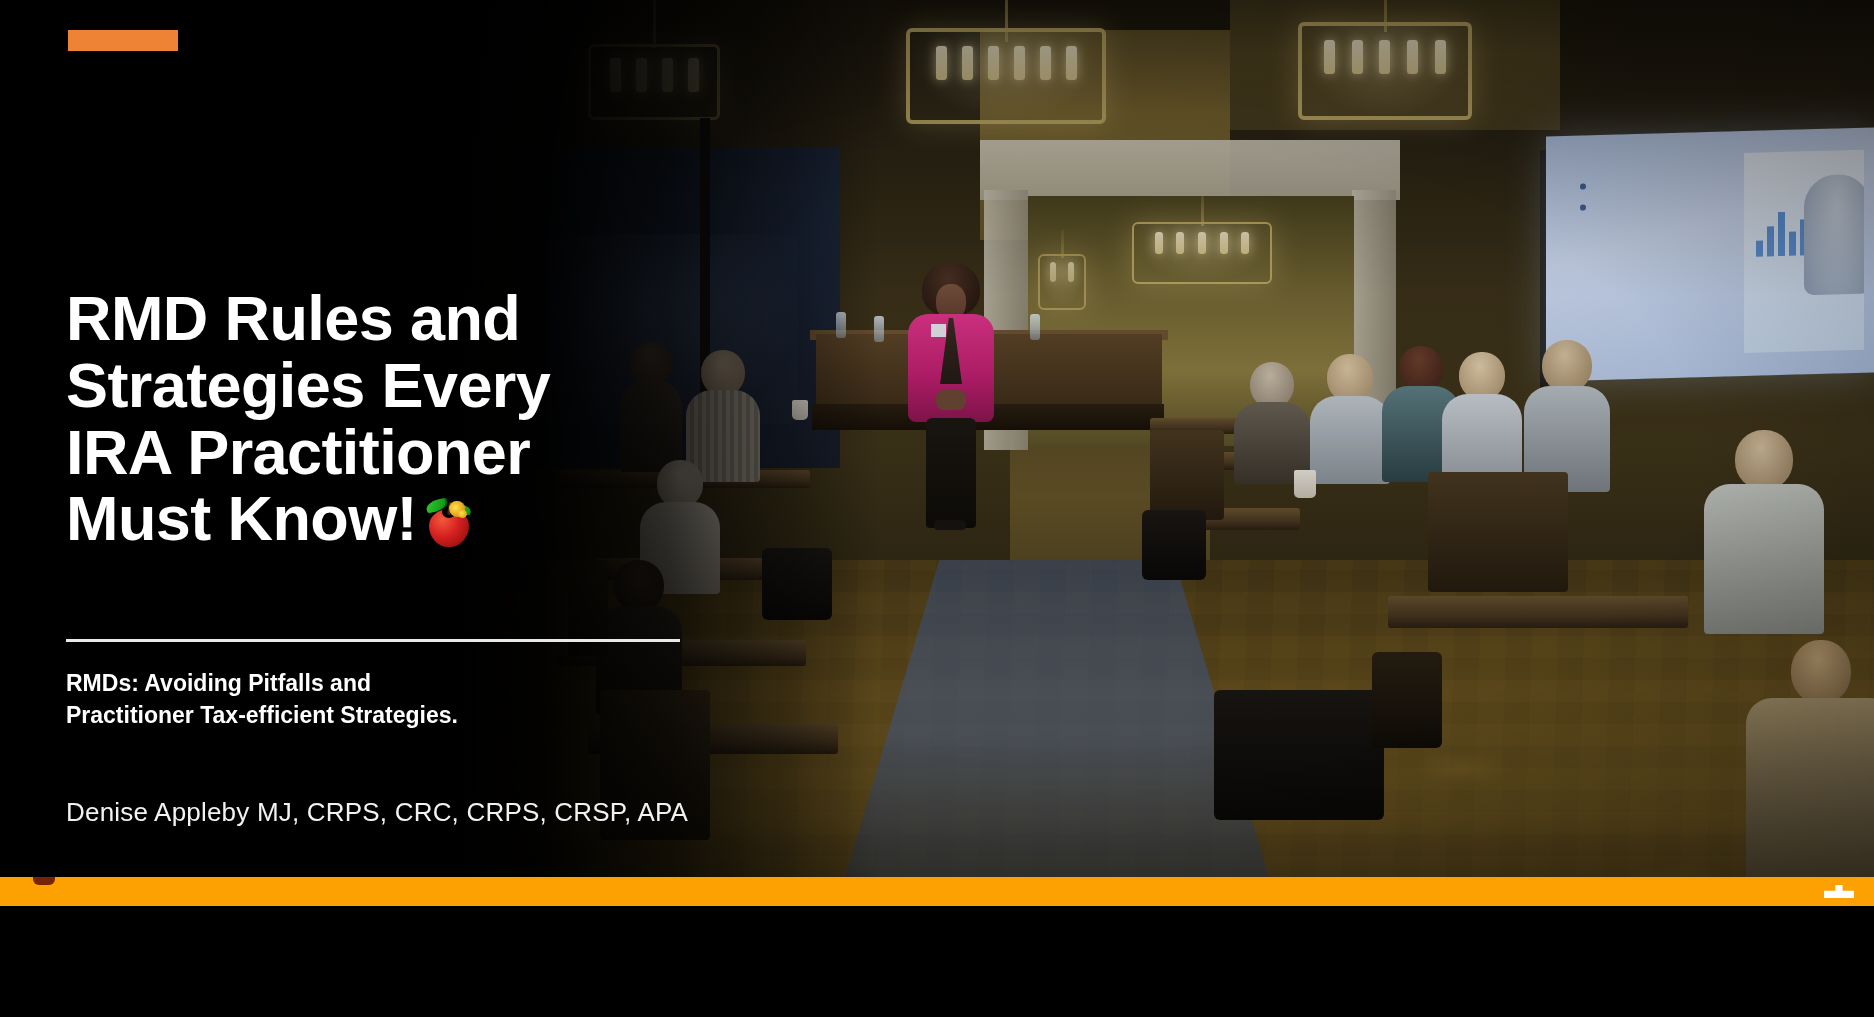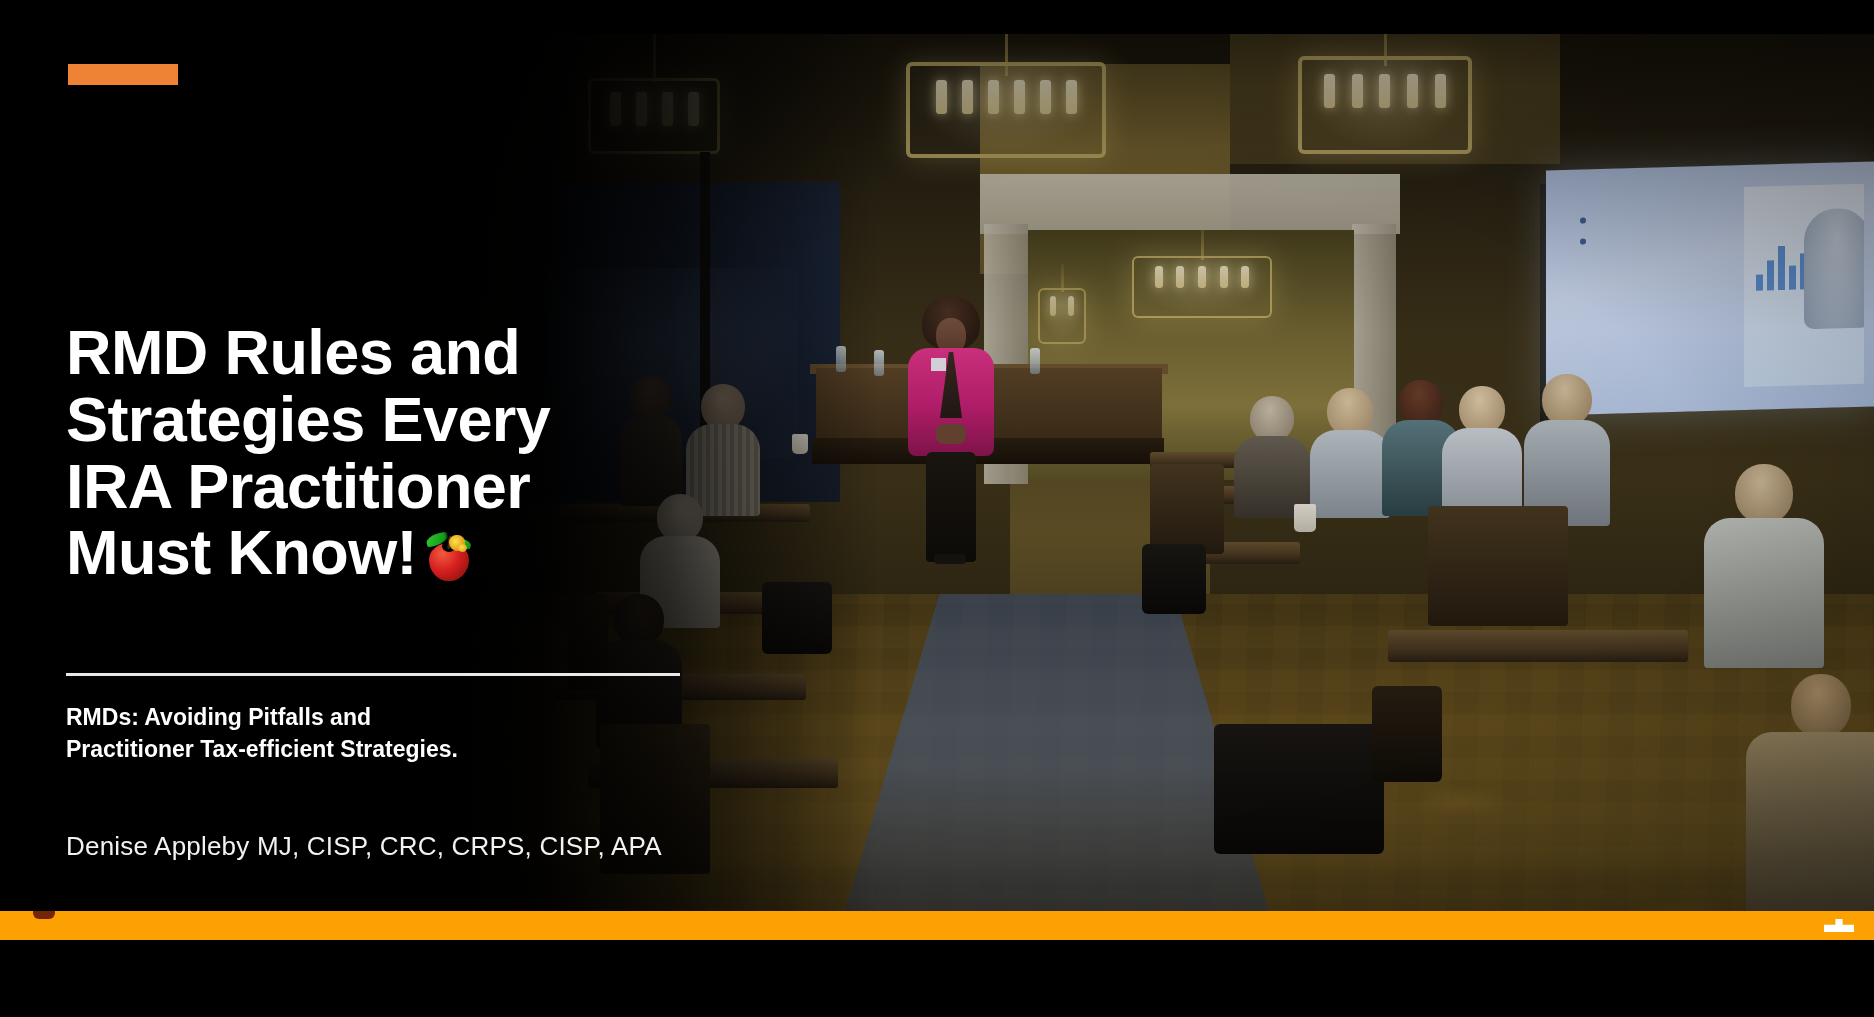--- a/index.html
+++ b/index.html
@@ -8,21 +8,20 @@
     background:#000;
     font-family:"Liberation Sans", sans-serif;
     overflow:hidden;
   }
 
   #slide {
     position:relative;
     width:1874px; height:906px;
     background:#000;
     overflow:hidden;
-    margin-top:34px;
   }
 
   
   .photo {
     position:absolute;
     left:0; top:0; width:1874px; height:988px;
     overflow:hidden;
     background:#0b0906;
   }
 
@@ -609,20 +608,20 @@
   <h1 class="title"><span>RMD Rules and
 Strategies Every
 IRA Practitioner
 Must Know!</span><span class="title-apple"><span class="apple-leafL"></span><span class="apple-body"></span><span class="apple-notch"></span><span class="apple-stem"></span><span class="apple-leafR"></span><span class="apple-worm"></span></span></h1>
 
   <div class="divider"></div>
 
   <div class="subtitle">RMDs: Avoiding Pitfalls and
 Practitioner Tax-efficient Strategies.</div>
 
-  <div class="byline">Denise Appleby MJ, CISP, CRC, CRPS, CISP, APA</div>
+  <div class="byline">Denise Appleby MJ, CRPS, CRC, CRPS, CRSP, APA</div>
 
   <div class="bottom-bar">
     <span class="bar-left-mark"></span>
     <span class="bar-right-mark"></span>
   </div>
 
 </div>
 
 </body></html>

